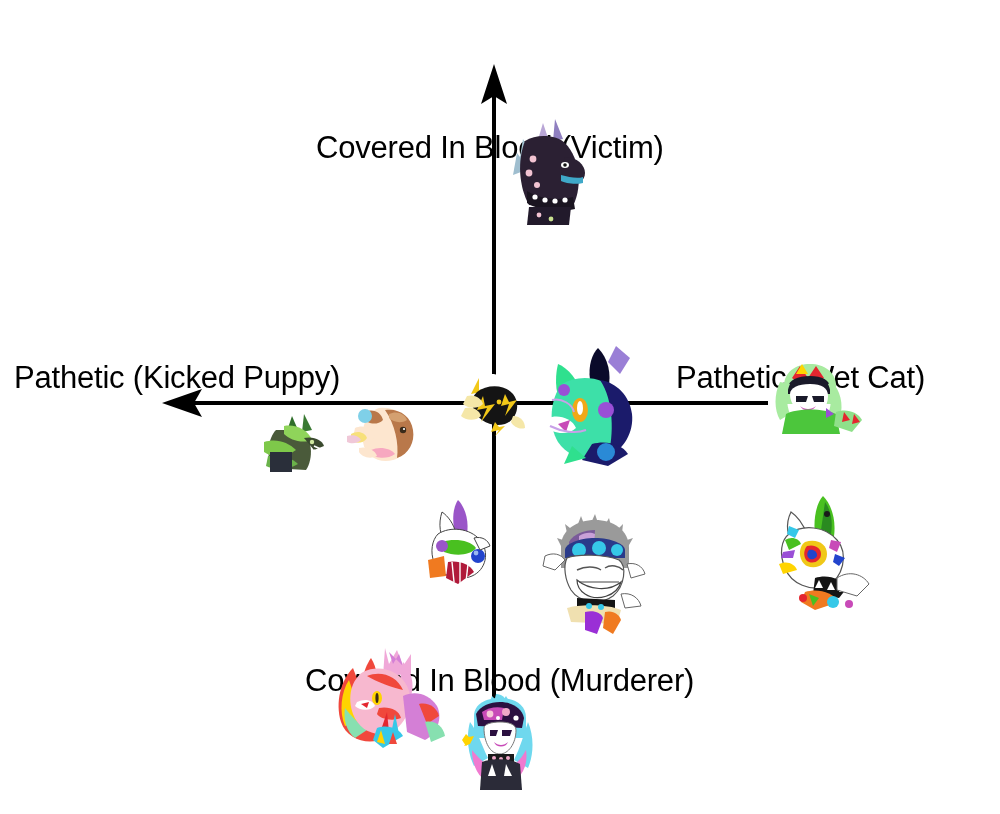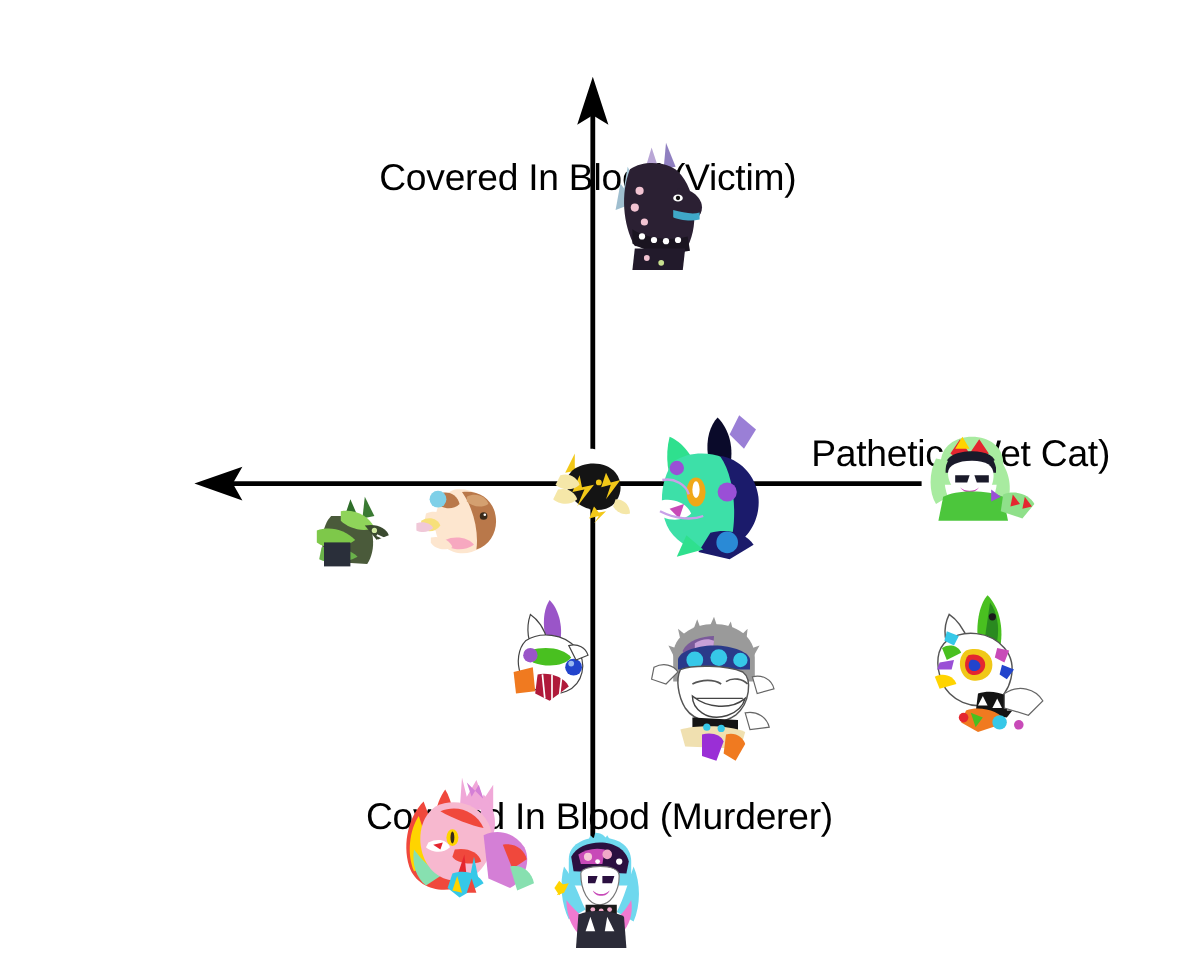--- a/index.html
+++ b/index.html
@@ -52,20 +52,21 @@
     <line x1="494" y1="86" x2="494" y2="700" stroke="#000000" stroke-width="4"></line>
 
     <polygon points="494,64 481,104 494,96 507,104" fill="#000000"></polygon>
 
     <line x1="180" y1="403" x2="768" y2="403" stroke="#000000" stroke-width="4"></line>
 
     <polygon points="162,403 202,389 194,403 202,417" fill="#000000"></polygon>
   </svg>
 
   <div class="quad-label" id="label-top">Covered In Blood (Victim)</div>
+  <div class="quad-label" id="label-left">Pathetic (Kicked Puppy)</div>
   <div class="quad-label" id="label-right">Pathetic (Wet Cat)</div>
   <div class="quad-label" id="label-bottom">Covered In Blood (Murderer)</div>
 
   <div class="char" style="left:503px; top:113px;">
     <svg width="84" height="112" viewBox="0 0 84 112">
       <path d="M40 10 L34 30 L46 28 Z" fill="#b9a6d6"></path>
       <path d="M52 6 L50 28 L60 26 Z" fill="#8f7fc0"></path>
       <path d="M20 26 L16 50 L30 44 Z" fill="#a8c8d8"></path>
       <path d="M14 40 L10 62 L26 56 Z" fill="#9fbecf"></path>
       <path d="M22 28 C14 48 16 74 26 92 L68 96 C80 78 78 46 62 30 C54 22 34 20 22 28 Z" fill="#2b2033"></path>

